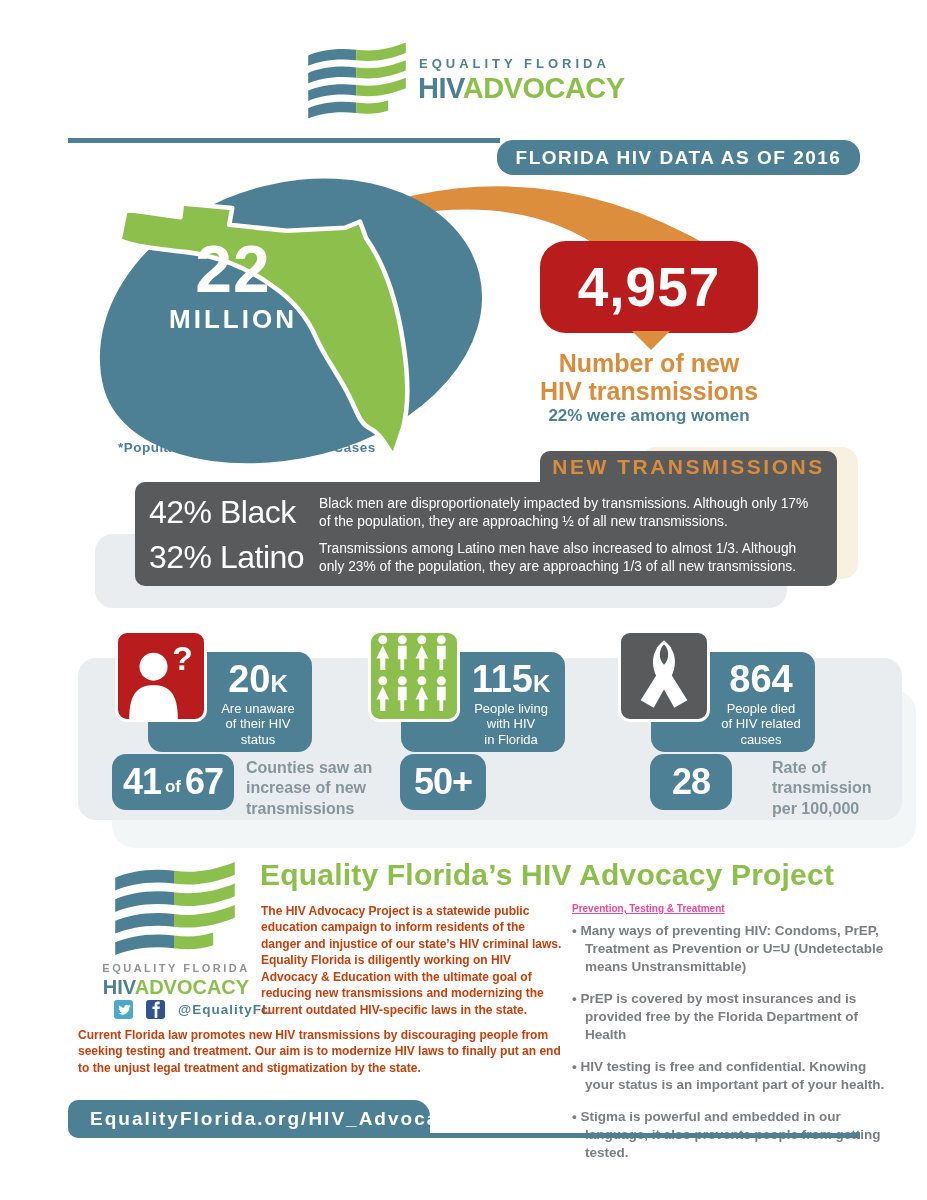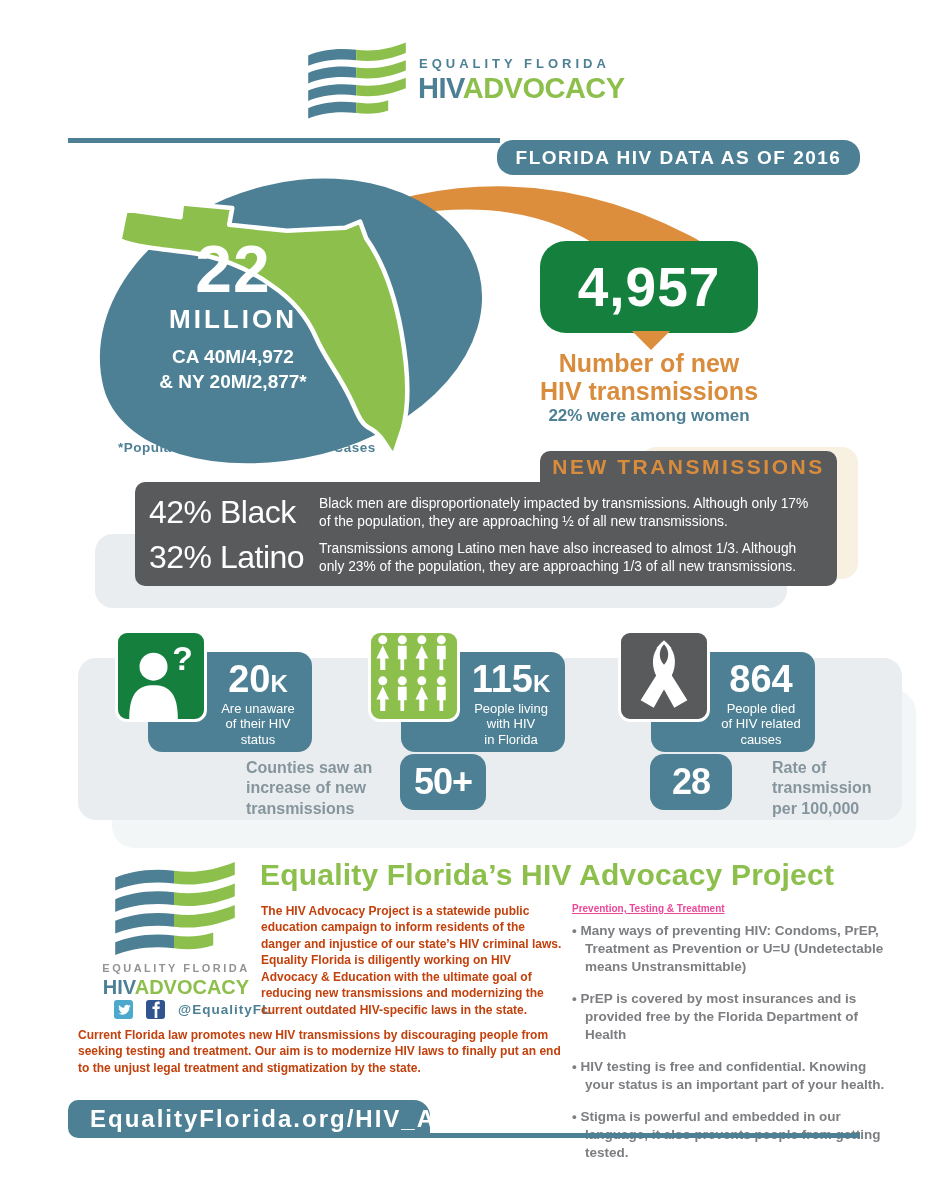--- a/index.html
+++ b/index.html
@@ -2,21 +2,21 @@
 <html><head>
 <meta charset="utf-8">
 <style>
   html,body{margin:0;padding:0;background:#ffffff;}
   body{font-family:"Liberation Sans","DejaVu Sans",sans-serif;}
   #canvas{position:relative;width:927px;height:1200px;margin:0 auto;background:#fff;overflow:hidden;}
   .abs{position:absolute;}
 
   
   .bg-teal{background:#4d8094;}
-  .bg-orange{background:#15803d;}
+  .bg-orange{background:#b91c1c;}
   .bg-dark{background:#595a5c;}
   .t-teal{color:#4d8094;}
   .t-green{color:#8cbf4c;}
   .t-orange{color:#d98c3c;}
 
   
   .brand-eq{font-size:13px;font-weight:600;letter-spacing:4px;color:#4d8094;}
   .brand-word{font-size:29px;font-weight:bold;letter-spacing:-0.5px;line-height:1;}
   .rule{height:5px;background:#4d8094;}
   .banner{height:35px;border-radius:16px;line-height:35px;text-align:center;
@@ -63,21 +63,21 @@
   
   .f-eq{font-size:11px;font-weight:600;letter-spacing:2.5px;color:#919396;text-align:center;}
   .f-brand{font-size:20px;font-weight:bold;text-align:center;line-height:1.1;}
   .f-handle{font-size:13.5px;font-weight:bold;color:#4d8094;letter-spacing:1px;}
   .f-heading{font-size:30px;font-weight:bold;color:#8cbf4c;letter-spacing:0.2px;}
   .f-para{font-size:12px;line-height:1.37;color:#c2410c;font-weight:700;}
   .f-rhead{font-size:10px;font-weight:bold;color:#ec4899;text-decoration:underline;}
   .f-bullet{font-size:13.5px;line-height:1.33;color:#7c7e81;padding-left:13px;text-indent:-13px;margin-bottom:14px;font-weight:600;}
   .social-sq{width:19px;height:19px;border-radius:3px;display:inline-block;}
   .url-bar{height:38px;border-radius:10px 16px 0 10px;line-height:38px;
-           color:#fff;font-weight:bold;font-size:24px;letter-spacing:2px;padding-left:22px;box-sizing:border-box;}
+           color:#fff;font-weight:bold;font-size:19px;letter-spacing:2px;padding-left:22px;box-sizing:border-box;}
 </style>
 </head>
 <body>
 
 <div id="canvas">
 
   <div class="abs" style="left:305px;top:40px;width:104px;height:82px;">
     <svg viewBox="0 0 130 100" width="104" height="82">
       <g fill="#4d8094">
         <path d="M4,18 C18,12 40,8 64,11 L64,24 C40,21 18,25 4,31 Z"></path>
@@ -113,24 +113,20 @@
       <path d="M12,42 L16,22 L52,27 L53,18 L86,21 L84,32 L122,36 L160,34 L170,30 L174,41
                C186,58 193,80 197,102 C201,124 203,148 198,166 L192,184
                C186,176 184,170 177,166 C170,163 168,155 164,147
                C156,130 147,120 141,106 C134,90 124,80 112,72
                C96,60 74,52 56,50 C38,48 20,46 12,42 Z" fill="#8cbf4c" stroke="#ffffff" stroke-width="3" stroke-linejoin="round"></path>
     </svg>
   </div>
   <div class="abs popwrap" style="left:118px;top:238px;width:230px;z-index:4;">
     <div class="pop-big">22</div>
     <div class="pop-mil">MILLION</div>
-    <div class="pop-line">
-      <div>CA 40M/4,972</div>
-      <div>&amp; NY 20M/2,877*</div>
-    </div>
   </div>
   <div class="abs pop-foot" style="left:118px;top:440px;z-index:4;">*Population/New Transmission Cases</div>
 
   <div class="abs bubble bg-orange" style="left:540px;top:241px;width:218px;height:92px;z-index:2;">
     <div class="bubble-num">4,957</div>
   </div>
   <div class="abs callout-label t-orange" style="left:528px;top:349px;width:242px;z-index:2;">
     <div>Number of new</div>
     <div>HIV transmissions</div>
   </div>
@@ -216,20 +212,25 @@
   </div>
   <div class="abs card-text" style="left:710px;top:660px;width:102px;z-index:3;">
     <div class="card-val"><span>864</span><span class="card-suffix"></span></div>
     <div class="card-label">
       <div>People died</div>
       <div>of HIV related</div>
       <div>causes</div>
     </div>
   </div>
 
+  <div class="abs pill bg-teal" style="left:112px;top:754px;width:122px;z-index:2;">
+    <span class="pill-num">41</span>
+    <span class="pill-of">of</span>
+    <span class="pill-num">67</span>
+  </div>
   <div class="abs pill-label" style="left:246px;top:758px;width:132px;z-index:2;">Counties saw an increase of new transmissions</div>
 
   <div class="abs pill bg-teal" style="left:400px;top:754px;width:86px;z-index:2;">
     <span class="pill-num">50+</span>
   </div>
 
   <div class="abs pill bg-teal" style="left:650px;top:754px;width:82px;z-index:2;">
     <span class="pill-num">28</span>
   </div>
   <div class="abs pill-label" style="left:772px;top:758px;width:120px;z-index:2;">Rate of transmission per 100,000</div>

